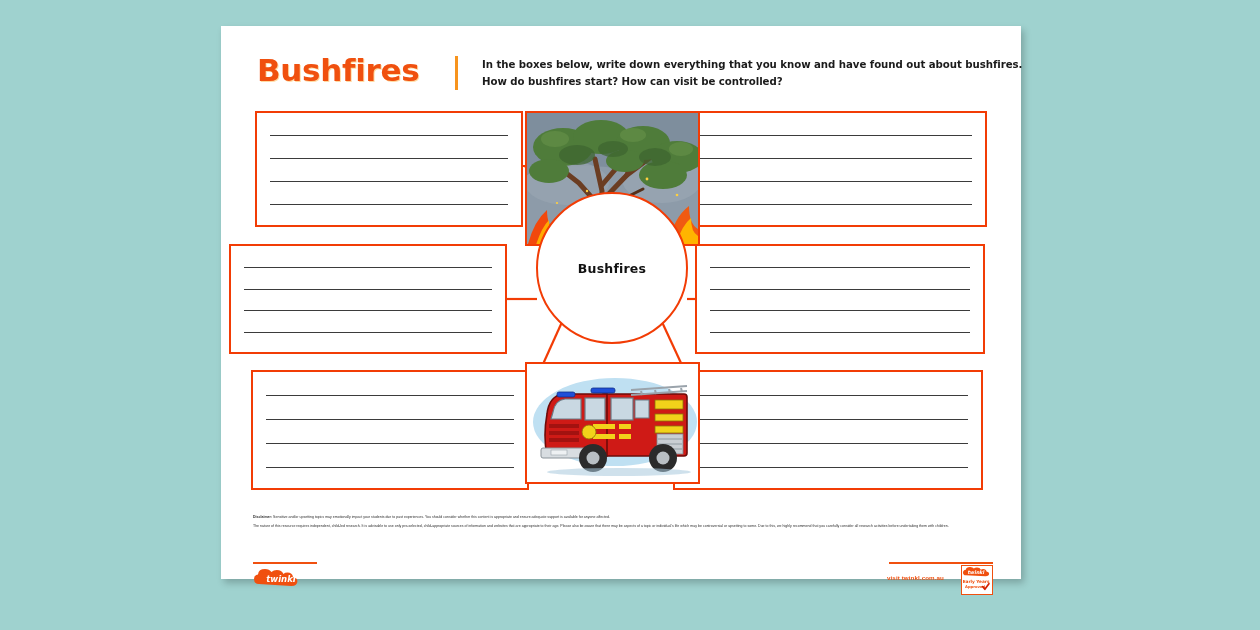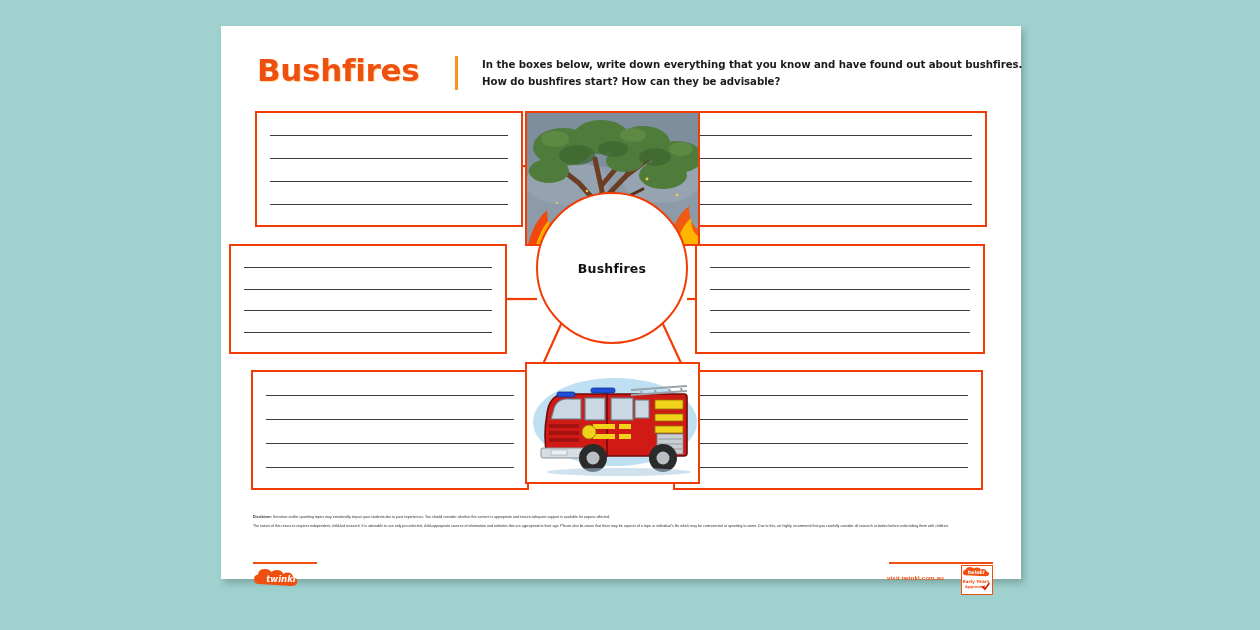--- a/index.html
+++ b/index.html
@@ -176,21 +176,21 @@
 </head>
 <body>
 
 <div id="sheet">
 
   <div id="header">
     <div id="title">Bushfires</div>
     <div id="hdr-divider"></div>
     <div id="instructions">
       <div>In the boxes below, write down everything that you know and have found out about bushfires.</div>
-      <div>How do bushfires start? How can they be advisable?</div>
+      <div>How do bushfires start? How can visit be controlled?</div>
     </div>
   </div>
 
   <div id="map">
 
     <svg id="connectors" viewBox="0 0 800 410">
       <g stroke="#f23c05" stroke-width="2.2" fill="none">
 
         <line x1="286" y1="195" x2="316" y2="195"></line>
 

